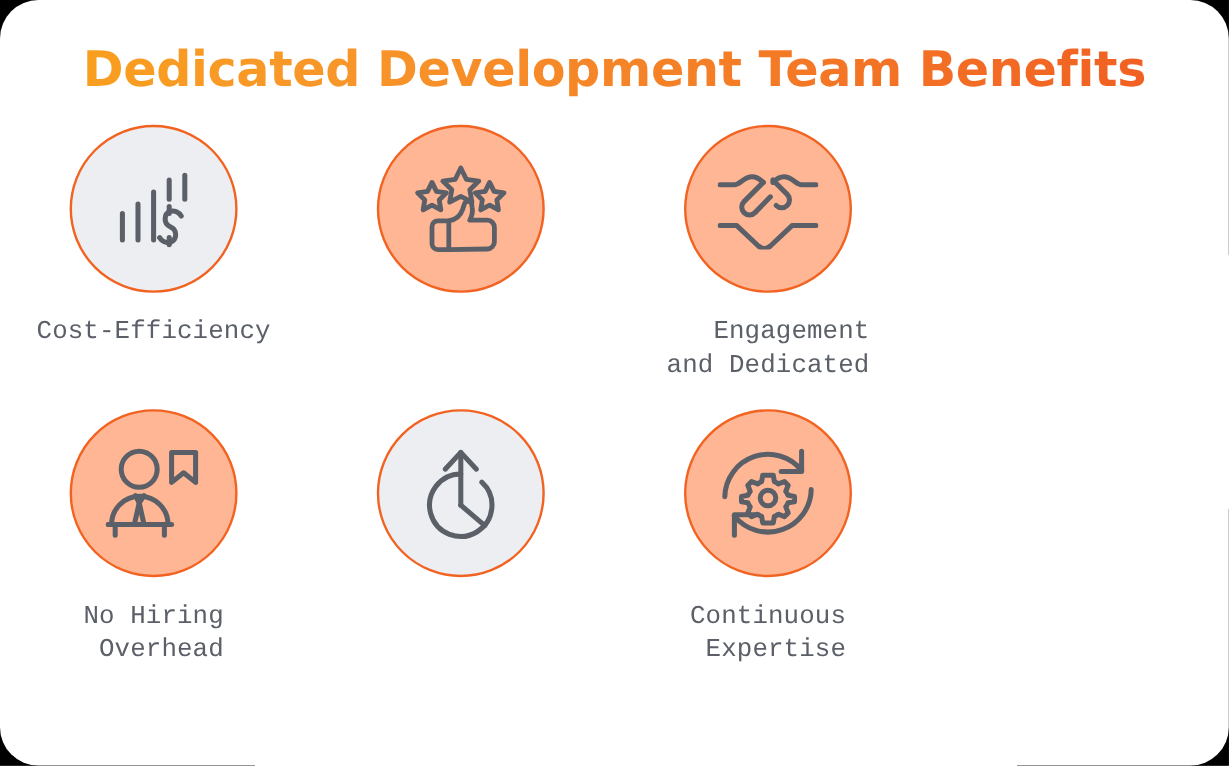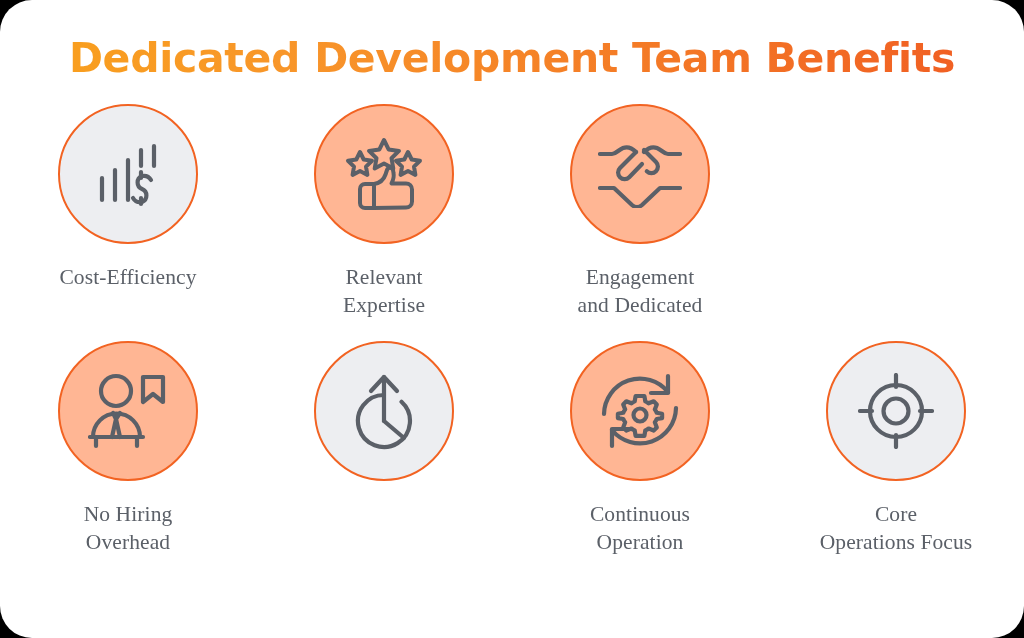--- a/index.html
+++ b/index.html
@@ -80,22 +80,22 @@
     flex: none;
   }
 
   .circle.grey { background: #edeef1; }
   .circle.peach { background: #ffb694; }
 
   .circle svg { display: block; }
 
   .label {
     margin-top: 19px;
-    text-align: center;
-    font-family: Liberation Serif, serif;
+    text-align: right;
+    font-family: Liberation Mono, monospace;
     font-size: 21.5px;
     line-height: 28px;
     color: #5b6068;
     letter-spacing: 0.1px;
     white-space: pre-line;
   }
 </style>
 </head>
 <body>
 
@@ -130,22 +130,20 @@
           <span>
             <svg width="80" height="76" viewBox="0 0 80 76" fill="none" stroke="#5b6068" stroke-width="4" stroke-linecap="round" stroke-linejoin="round">
               <path d="M40 4 l4.6 9.4 10.4 1.5 -7.5 7.3 1.8 10.3 -9.3 -4.9 -9.3 4.9 1.8 -10.3 -7.5 -7.3 10.4 -1.5z"></path>
               <path d="M16 16 l3.7 7.5 8.3 1.2 -6 5.9 1.4 8.3 -7.4 -3.9 -7.4 3.9 1.4 -8.3 -6 -5.9 8.3 -1.2z"></path>
               <path d="M64 16 l3.7 7.5 8.3 1.2 -6 5.9 1.4 8.3 -7.4 -3.9 -7.4 3.9 1.4 -8.3 -6 -5.9 8.3 -1.2z"></path>
               <path d="M30 72 V48 c6 -1 10 -5 11.5 -9.5 L43 34 c1 -3 5 -3 6 0 l0.5 3 c0.8 4 -0.5 7.5 -2 10.5 H62 a6 6 0 0 1 6 6 v12 a6 6 0 0 1 -6 6 z"></path>
               <path d="M30 48 H21 a5 5 0 0 0 -5 5 v14 a5 5 0 0 0 5 5 h9"></path>
             </svg>
           </span>
         </div>
-        <div class="label">Relevant
-Expertise</div>
       </div>
 
 
       <div class="item">
         <div class="circle peach">
           <span>
             <svg width="84" height="68" viewBox="0 0 84 68" fill="none" stroke="#5b6068" stroke-width="4.2" stroke-linecap="round" stroke-linejoin="round">
               <path d="M2 14 h12 c4 0 6 -4 11 -6 c5 -2 10 1 13 4"></path>
               <path d="M82 14 H70 c-4 0 -6 -4 -11 -6 c-5 -2 -10 1 -13 4"></path>
               <path d="M38 12 l-16 16 a6.5 6.5 0 0 0 9.2 9.2 L44 24"></path>
@@ -201,36 +199,20 @@
               <path d="M4 42 A36 36 0 0 1 68 20"></path>
               <polyline points="68,4 68,21 51,21"></polyline>
               <path d="M76 36 A36 36 0 0 1 12 58"></path>
               <polyline points="12,74 12,57 29,57"></polyline>
               <path d="M40 24 l4.4 0 0.9 5.4 a12 12 0 0 1 3.3 1.9 l5.1 -2 3.1 3.1 -2 5.1 a12 12 0 0 1 1.9 3.3 l5.4 0.9 0 4.4 -5.4 0.9 a12 12 0 0 1 -1.9 3.3 l2 5.1 -3.1 3.1 -5.1 -2 a12 12 0 0 1 -3.3 1.9 l-0.9 5.4 -4.4 0 -4.4 0 -0.9 -5.4 a12 12 0 0 1 -3.3 -1.9 l-5.1 2 -3.1 -3.1 2 -5.1 a12 12 0 0 1 -1.9 -3.3 l-5.4 -0.9 0 -4.4 5.4 -0.9 a12 12 0 0 1 1.9 -3.3 l-2 -5.1 3.1 -3.1 5.1 2 a12 12 0 0 1 3.3 -1.9 l0.9 -5.4z"></path>
               <circle cx="40" cy="43" r="6.5"></circle>
             </svg>
           </span>
         </div>
         <div class="label">Continuous
-Operation</div>
-      </div>
-
-      <div class="item">
-        <div class="circle grey">
-          <span>
-            <svg width="76" height="76" viewBox="0 0 76 76" fill="none" stroke="#5b6068" stroke-width="4.2" stroke-linecap="round">
-              <circle cx="38" cy="38" r="26"></circle>
-              <circle cx="38" cy="38" r="12.5"></circle>
-              <line x1="38" y1="2" x2="38" y2="14"></line>
-              <line x1="38" y1="62" x2="38" y2="74"></line>
-              <line x1="2" y1="38" x2="14" y2="38"></line>
-              <line x1="62" y1="38" x2="74" y2="38"></line>
-            </svg>
-          </span>
-        </div>
-        <div class="label">Core
-Operations Focus</div>
-      </div>
+Expertise</div>
+      </div>
+
 
     </div>
 
   </div>
 </div>
 
 </body></html>

